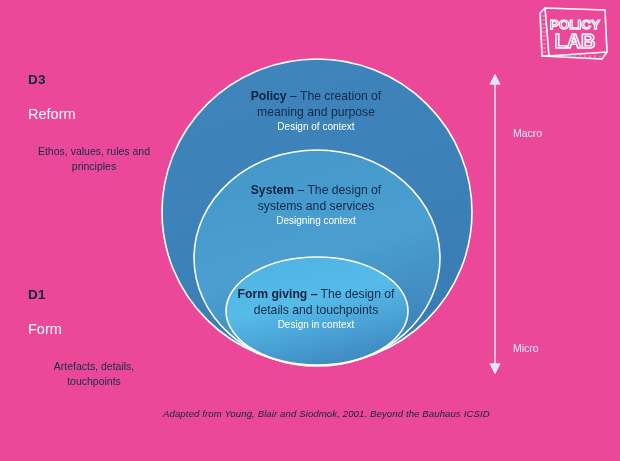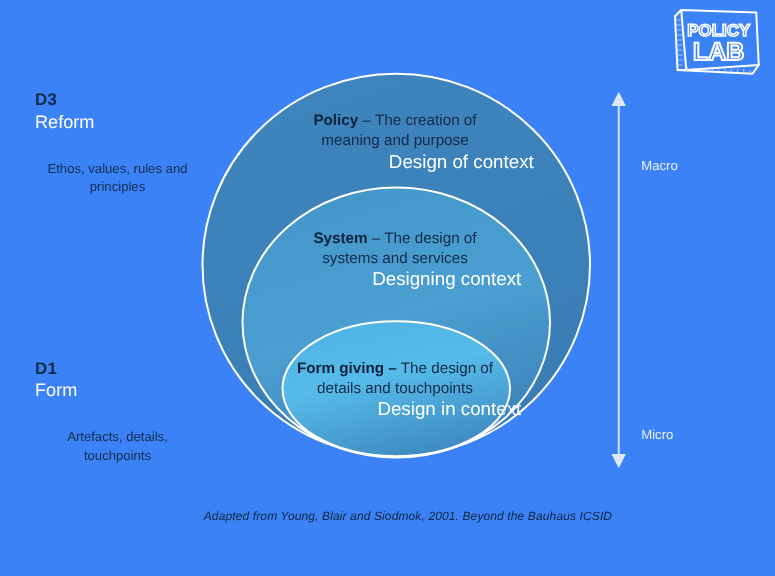--- a/index.html
+++ b/index.html
@@ -5,21 +5,21 @@
 <style>
   html, body {
     margin: 0;
     padding: 0;
     background: #ffffff;
   }
   #slide {
     position: relative;
     width: 620px;
     height: 461px;
-    background: #3b82f6;
+    background: #ec4899;
     overflow: hidden;
     font-family: "Liberation Sans", sans-serif;
     -webkit-font-smoothing: antialiased;
   }
 
   
   .logo {
     position: absolute;
     top: 4px;
     left: 534px;
@@ -37,21 +37,21 @@
     font-size: 13.5px;
     font-weight: bold;
     color: #102a43;
     line-height: 1.25;
     letter-spacing: 0.2px;
   }
   .tier-name {
     font-size: 14.5px;
     color: #ffffff;
     line-height: 1.3;
-    margin-top: 0;
+    margin-top: 16px;
   }
   .tier-desc {
     font-size: 10.5px;
     color: #132e4c;
     line-height: 1.45;
     margin-top: 20px;
     text-align: center;
   }
   #tier-d3 { top: 72px; }
   #tier-d2 { top: 176px; }
@@ -78,23 +78,22 @@
   }
   .ring-line-main .lead {
     font-weight: bold;
     color: #0d2340;
   }
   .ring-line-sub {
     font-size: 12.2px;
     color: #13294b;
   }
   .ring-line-white {
-    font-size: 15px;
+    font-size: 10px;
     color: #ffffff;
-    text-align: right;
   }
   #label-policy { left: 205px; top: 88px; width: 222px; }
   #label-system { left: 215px; top: 182px; width: 202px; }
   #label-form   { left: 215px; top: 286px; width: 202px; }
 
   
   .scale-axis {
     position: absolute;
     left: 480px;
     top: 74px;

